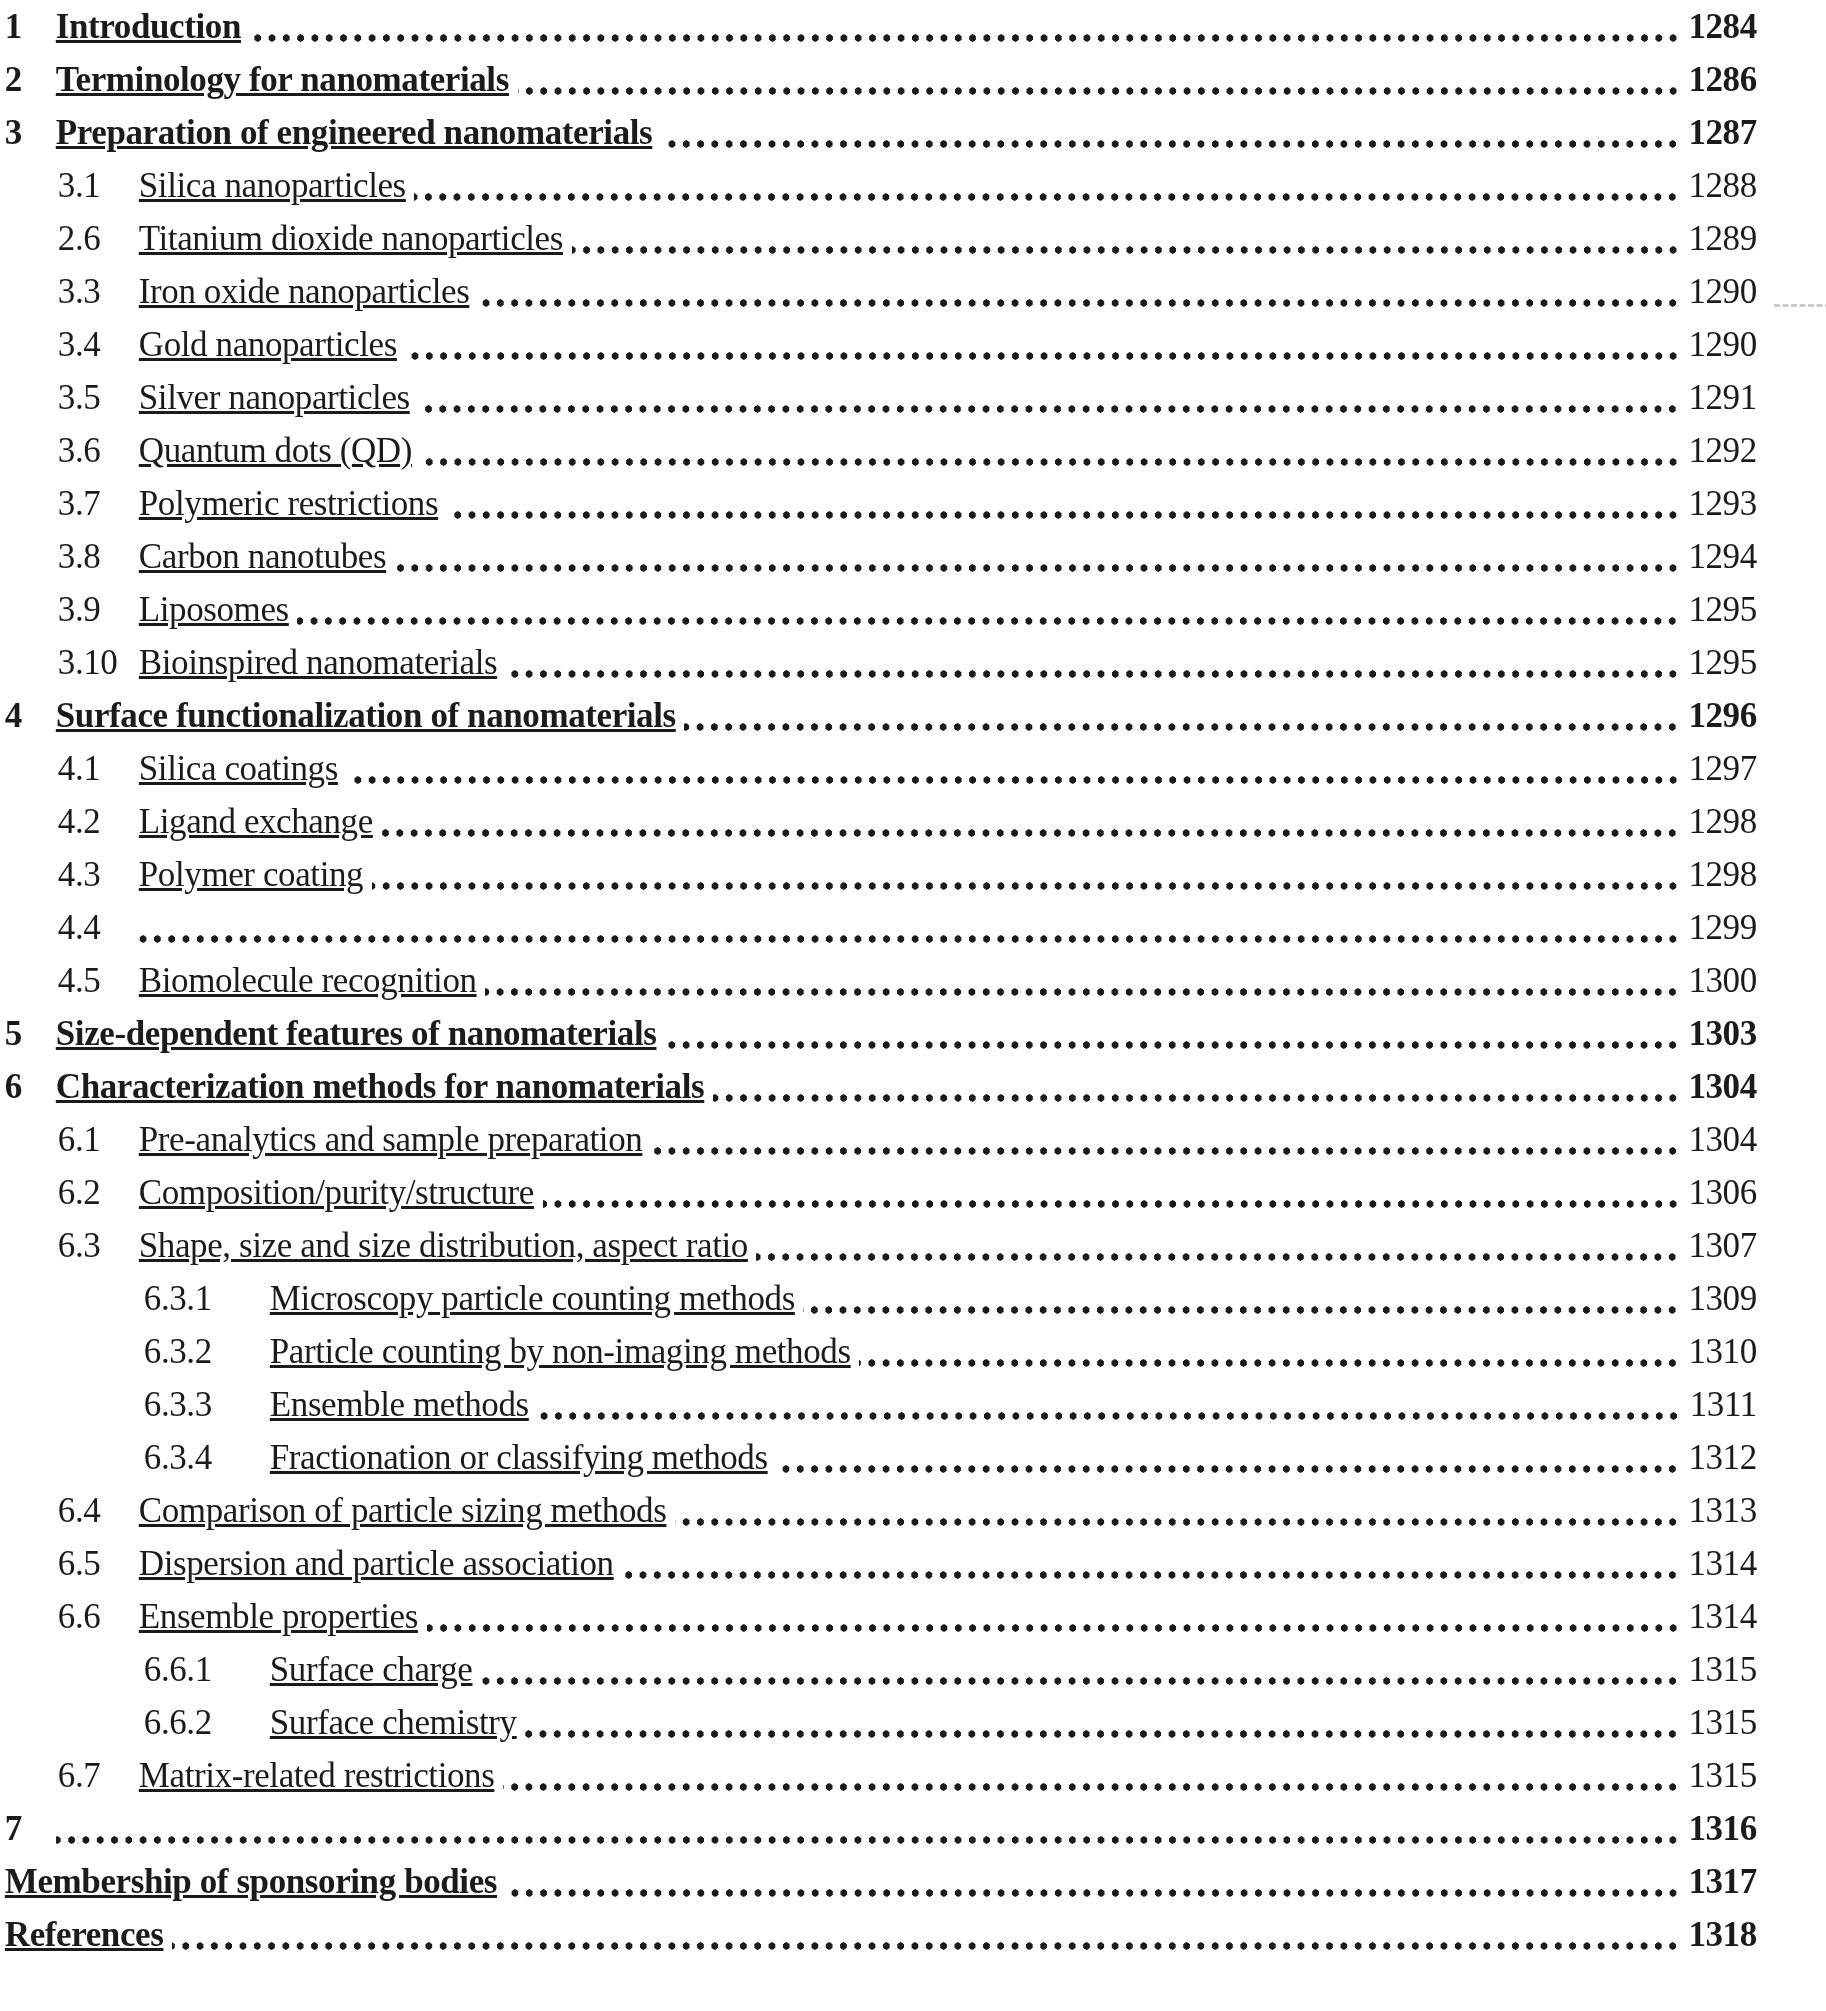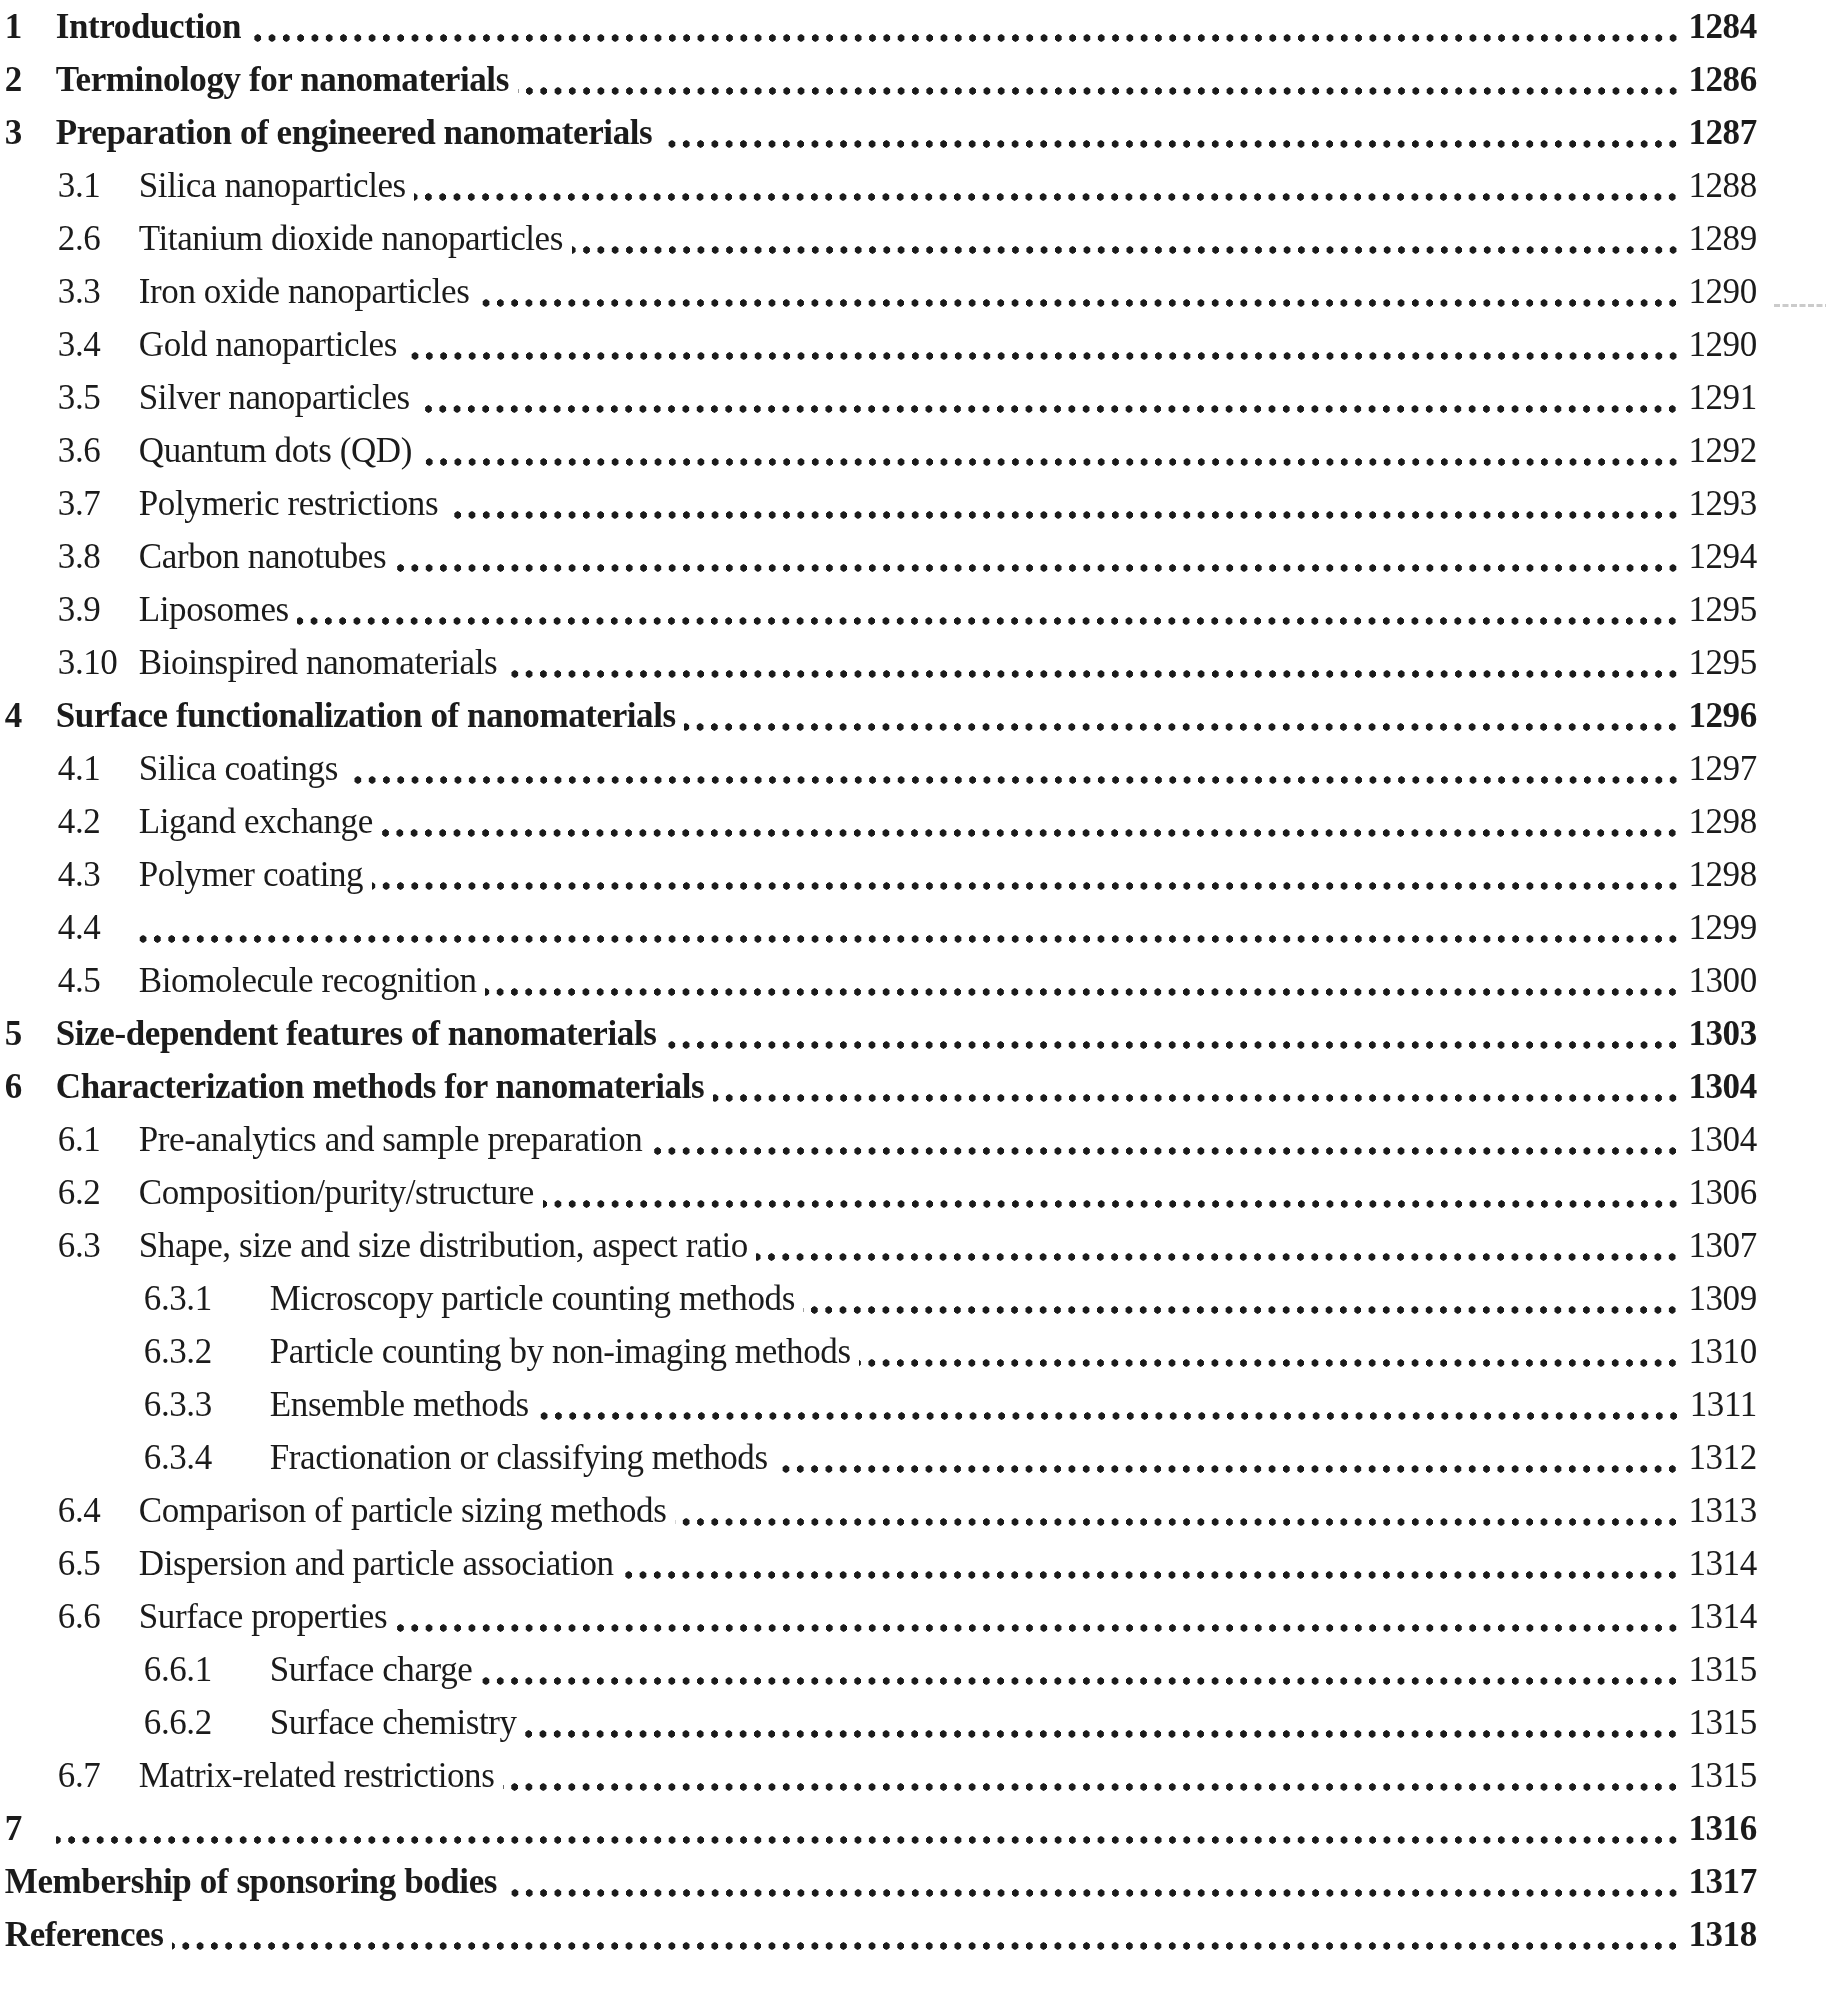--- a/index.html
+++ b/index.html
@@ -32,21 +32,21 @@
     font-weight: 700;
     height: 53px;
     line-height: 53px;
   }
   .num { flex: 0 0 auto; }
   .l0 .num { width: 51px; }
   .l1 { margin-left: 53px; align-items: center; }
   .l1 .num { width: 81px; }
   .l2 { margin-left: 139px; }
   .l2 .num { width: 126px; }
-  .title { flex: 0 0 auto; padding-right: 8.6px; }
+  .title { flex: 0 0 auto; padding-right: 8.6px; text-decoration: underline; }
   .leader {
     flex: 1 1 auto;
     height: 7.6px;
     align-self: flex-end;
     margin-bottom: 11.5px;
     margin-right: 8.6px;
     background-image: radial-gradient(circle, #1b1b1b 3.3px, rgba(0,0,0,0) 3.6px);
     background-size: 14.3px 7.6px;
     background-repeat: repeat-x;
     background-position: right bottom;
@@ -239,21 +239,21 @@
         <span class="pg">1313</span>
       </div>
       <div class="row l1">
         <span class="num">6.5</span>
         <span class="title">Dispersion and particle association</span>
         <span class="leader"></span>
         <span class="pg">1314</span>
       </div>
       <div class="row l1">
         <span class="num">6.6</span>
-        <span class="title">Surface properties</span>
+        <span class="title">Ensemble properties</span>
         <span class="leader"></span>
         <span class="pg">1314</span>
       </div>
       <div class="row l2">
         <span class="num">6.6.1</span>
         <span class="title">Surface charge</span>
         <span class="leader"></span>
         <span class="pg">1315</span>
       </div>
       <div class="row l2">

